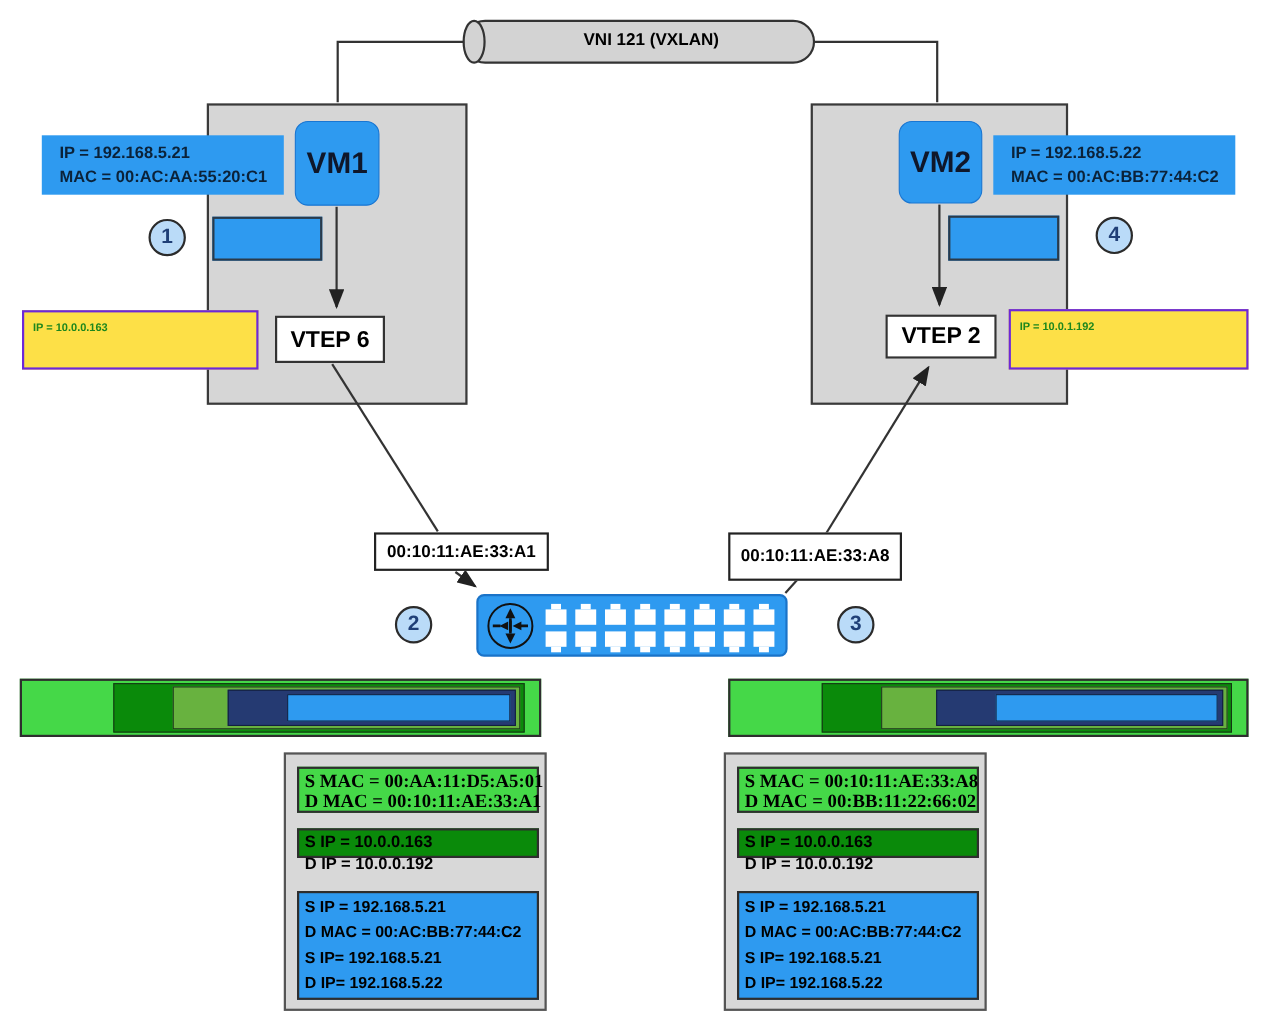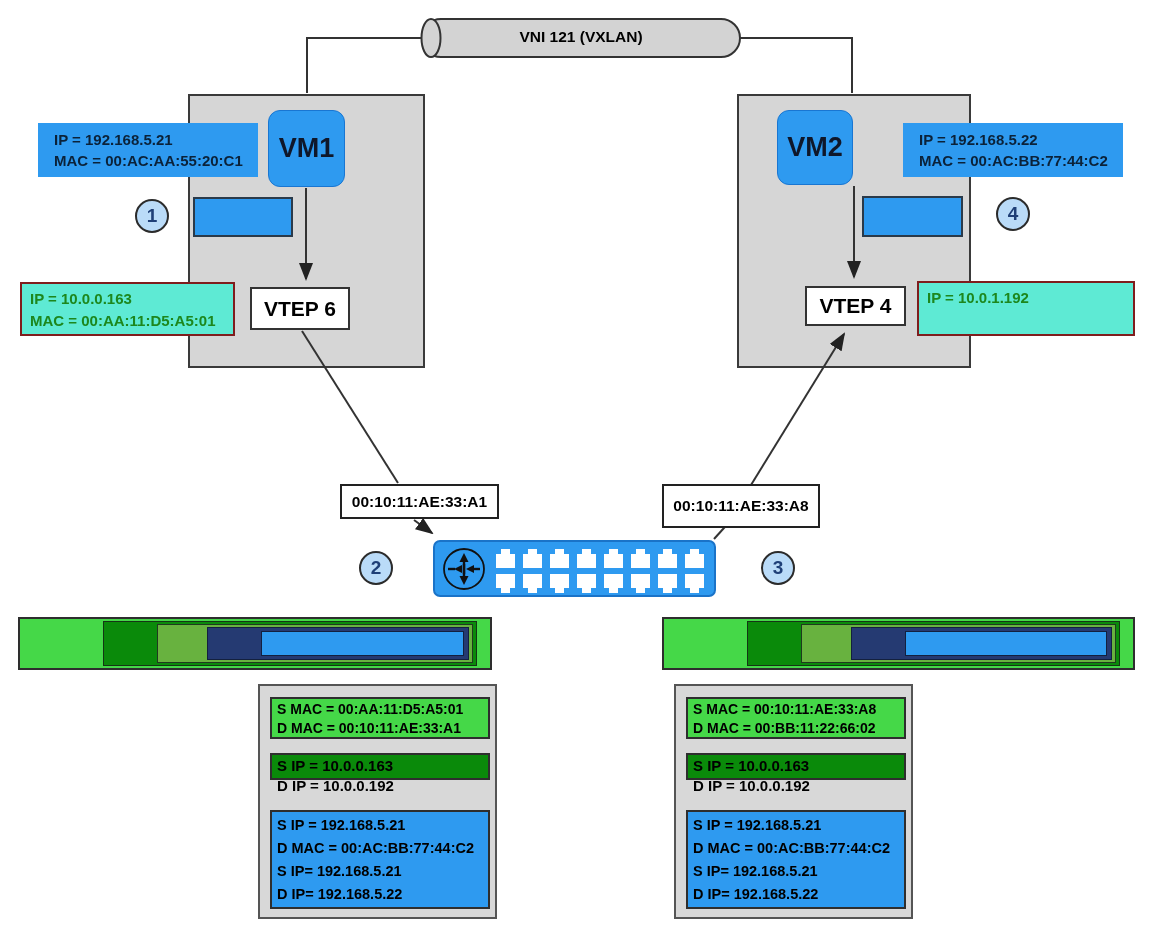--- a/index.html
+++ b/index.html
@@ -12,52 +12,52 @@
   
   .z1{z-index:1}.z2{z-index:2}.z3{z-index:3}
   
   .host{background:#d6d6d6;border:2.5px solid #3a3a3a;}
   
   .vm{background:#2e9af0;border:1.5px solid #1976d2;border-radius:12px;
       display:flex;align-items:center;justify-content:center;color:#0f172a;font-size:27px;}
   
   .blue-info{background:#2e9af0;color:#0b2239;font-size:15px;line-height:21px;padding:6px 0 12px 16px;}
   
-  .green-info{background:#5eead4;border:2px solid #7f1d1d;color:#1d871d;
-              font-size:15px;line-height:22px;padding:4px 0 0 8px;}
+  .green-info{background:#fde047;border:2px solid #6d28d9;color:#1d871d;
+              font-size:10px;line-height:22px;padding:4px 0 0 8px;}
   
   .vtep{background:#ffffff;border:2.5px solid #333333;display:flex;align-items:center;
         justify-content:center;font-size:21px;color:#000;}
   
   .blue-rect{background:#2e9af0;border:2px solid #2a3a4a;}
   
   .step{width:34px;height:34px;border-radius:50%;background:#badbf8;border:2px solid #2b2b2b;
         display:flex;align-items:center;justify-content:center;font-size:19px;color:#1f3f77;}
   
   .mac-label{background:#ffffff;border:2px solid #222222;display:flex;align-items:center;
              justify-content:center;font-size:15.5px;color:#000;}
   
-  .tunnel-title{font-size:15.5px;color:#000;text-align:center;}
+  .tunnel-title{font-size:15.5px;color:#000;text-align:center;margin-left:11px;}
   
   .switch{background:#2e9af0;border:2px solid #1a73c8;border-radius:7px;}
   .port-row{position:absolute;left:61px;display:flex;gap:8px;}
   .port{width:19px;height:14px;background:#ffffff;position:relative;}
   .port:after{content:"";position:absolute;left:5px;width:9px;height:5px;background:#ffffff;}
   .row-top .port:after{top:-5px;}
   .row-bottom .port:after{bottom:-5px;}
   
   .bar{background:#45d848;border:2px solid #2e2e2e;}
   .layerA{position:absolute;left:83px;right:13px;top:2px;bottom:2px;background:#0a8a0a;border:1.5px solid #153515;}
   .layerB{position:absolute;left:53px;right:3px;top:2px;bottom:2px;background:#68b23f;border:1.5px solid #1f3a1f;}
   .layerC{position:absolute;left:49px;right:3px;top:2px;bottom:2px;background:#253a72;border:1.5px solid #13203f;}
   .layerD{position:absolute;left:53px;right:4px;top:3px;bottom:3px;background:#2e9af0;border:1.5px solid #13203f;}
   
   .detail{background:#d8d8d8;border:2px solid #555555;}
   .d-box{position:absolute;left:10px;width:220px;border:2px solid #2e2e2e;color:#000;}
-  .d-green{top:11px;height:42px;background:#45d848;font-size:14px;line-height:19px;padding:1px 0 0 5px;}
+  .d-green{top:11px;height:42px;background:#45d848;font-size:17px;line-height:19px;padding:1px 0 0 5px;font-family:Liberation Serif, serif;}
   .d-darkgreen{top:67px;height:27px;background:#0a8a0a;font-size:15px;line-height:20px;padding:1px 0 0 5px;}
   .d-blue{top:124px;height:99px;background:#2e9af0;font-size:14.5px;line-height:23px;padding:2px 0 0 5px;}
   .nowrap{white-space:nowrap;}
 </style>
 </head>
 <body>
 
 <div class="canvas">
 
   <div class="abs host z1" style="left:188px;top:94px;width:237px;height:274px;"></div>
@@ -88,32 +88,31 @@
 
   <div class="abs z3 blue-info" style="left:38px;top:123px;width:220px;height:54px;">
     <div class="nowrap">IP = 192.168.5.21</div>
     <div class="nowrap">MAC = 00:AC:AA:55:20:C1</div>
   </div>
   <div class="abs z3 vm" style="left:268px;top:110px;width:77px;height:77px;">VM1</div>
   <div class="abs z3 step" style="left:135px;top:199px;">1</div>
   <div class="abs z3 blue-rect" style="left:193px;top:197px;width:100px;height:40px;"></div>
   <div class="abs z3 green-info" style="left:20px;top:282px;width:215px;height:54px;">
     <div class="nowrap">IP = 10.0.0.163</div>
-    <div class="nowrap">MAC = 00:AA:11:D5:A5:01</div>
   </div>
   <div class="abs z3 vtep" style="left:250px;top:287px;width:100px;height:43px;">VTEP 6</div>
 
-  <div class="abs z3 vm" style="left:777px;top:110px;width:76px;height:75px;">VM2</div>
+  <div class="abs z3 vm" style="left:817px;top:110px;width:76px;height:75px;">VM2</div>
   <div class="abs z3 blue-info" style="left:903px;top:123px;width:220px;height:54px;">
     <div class="nowrap">IP = 192.168.5.22</div>
     <div class="nowrap">MAC = 00:AC:BB:77:44:C2</div>
   </div>
   <div class="abs z3 blue-rect" style="left:862px;top:196px;width:101px;height:41px;"></div>
   <div class="abs z3 step" style="left:996px;top:197px;">4</div>
-  <div class="abs z3 vtep" style="left:805px;top:286px;width:101px;height:40px;">VTEP 4</div>
+  <div class="abs z3 vtep" style="left:805px;top:286px;width:101px;height:40px;">VTEP 2</div>
   <div class="abs z3 green-info" style="left:917px;top:281px;width:218px;height:55px;">
     <div class="nowrap">IP = 10.0.1.192</div>
   </div>
 
   <div class="abs z3 mac-label" style="left:340px;top:484px;width:159px;height:35px;">00:10:11:AE:33:A1</div>
   <div class="abs z3 mac-label" style="left:662px;top:484px;width:158px;height:44px;">00:10:11:AE:33:A8</div>
   <div class="abs z3 step" style="left:359px;top:551px;">2</div>
   <div class="abs z3 step" style="left:761px;top:551px;">3</div>
 
   <div class="abs z3 switch" style="left:433px;top:540px;width:283px;height:57px;">
@@ -179,21 +178,21 @@
       <div class="nowrap">D IP = 10.0.0.192</div>
     </div>
     <div class="d-box d-blue">
       <div class="nowrap">S IP = 192.168.5.21</div>
       <div class="nowrap">D MAC = 00:AC:BB:77:44:C2</div>
       <div class="nowrap">S IP= 192.168.5.21</div>
       <div class="nowrap">D IP= 192.168.5.22</div>
     </div>
   </div>
 
-  <div class="abs z3 detail" style="left:658px;top:684px;width:239px;height:235px;margin-left:16px;">
+  <div class="abs z3 detail" style="left:658px;top:684px;width:239px;height:235px;">
     <div class="d-box d-green">
       <div class="nowrap">S MAC = 00:10:11:AE:33:A8</div>
       <div class="nowrap">D MAC = 00:BB:11:22:66:02</div>
     </div>
     <div class="d-box d-darkgreen">
       <div class="nowrap">S IP = 10.0.0.163</div>
       <div class="nowrap">D IP = 10.0.0.192</div>
     </div>
     <div class="d-box d-blue">
       <div class="nowrap">S IP = 192.168.5.21</div>

